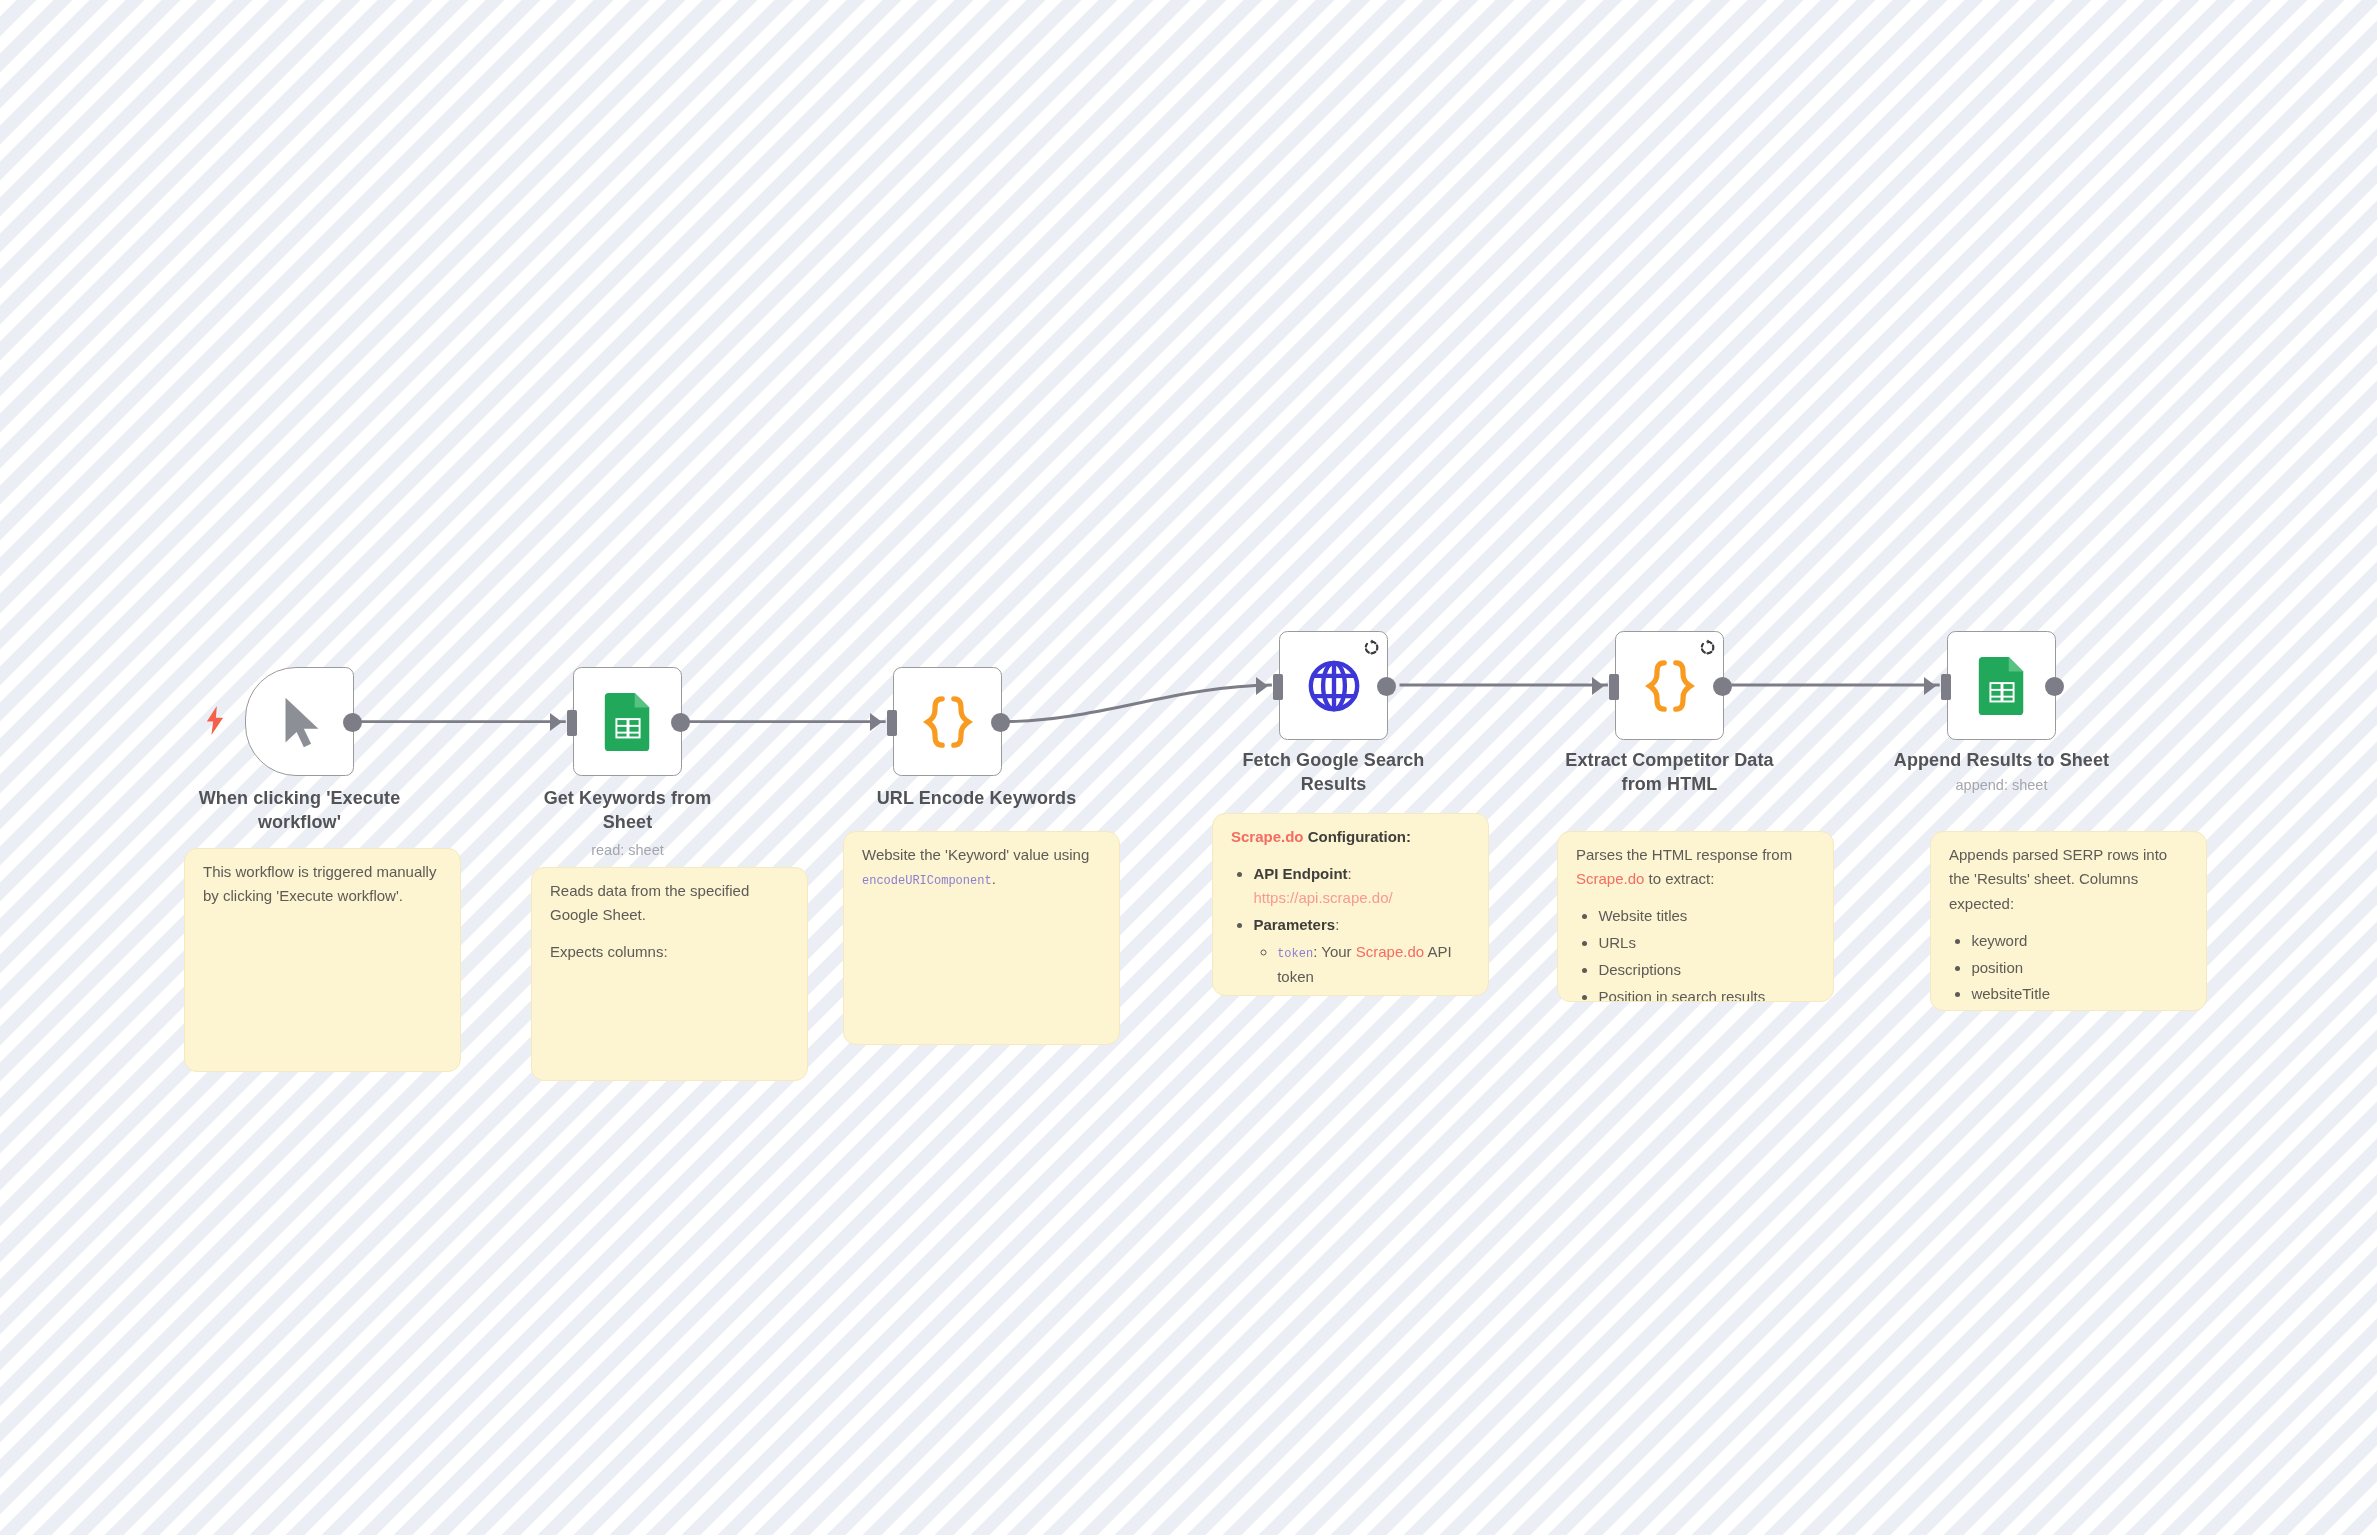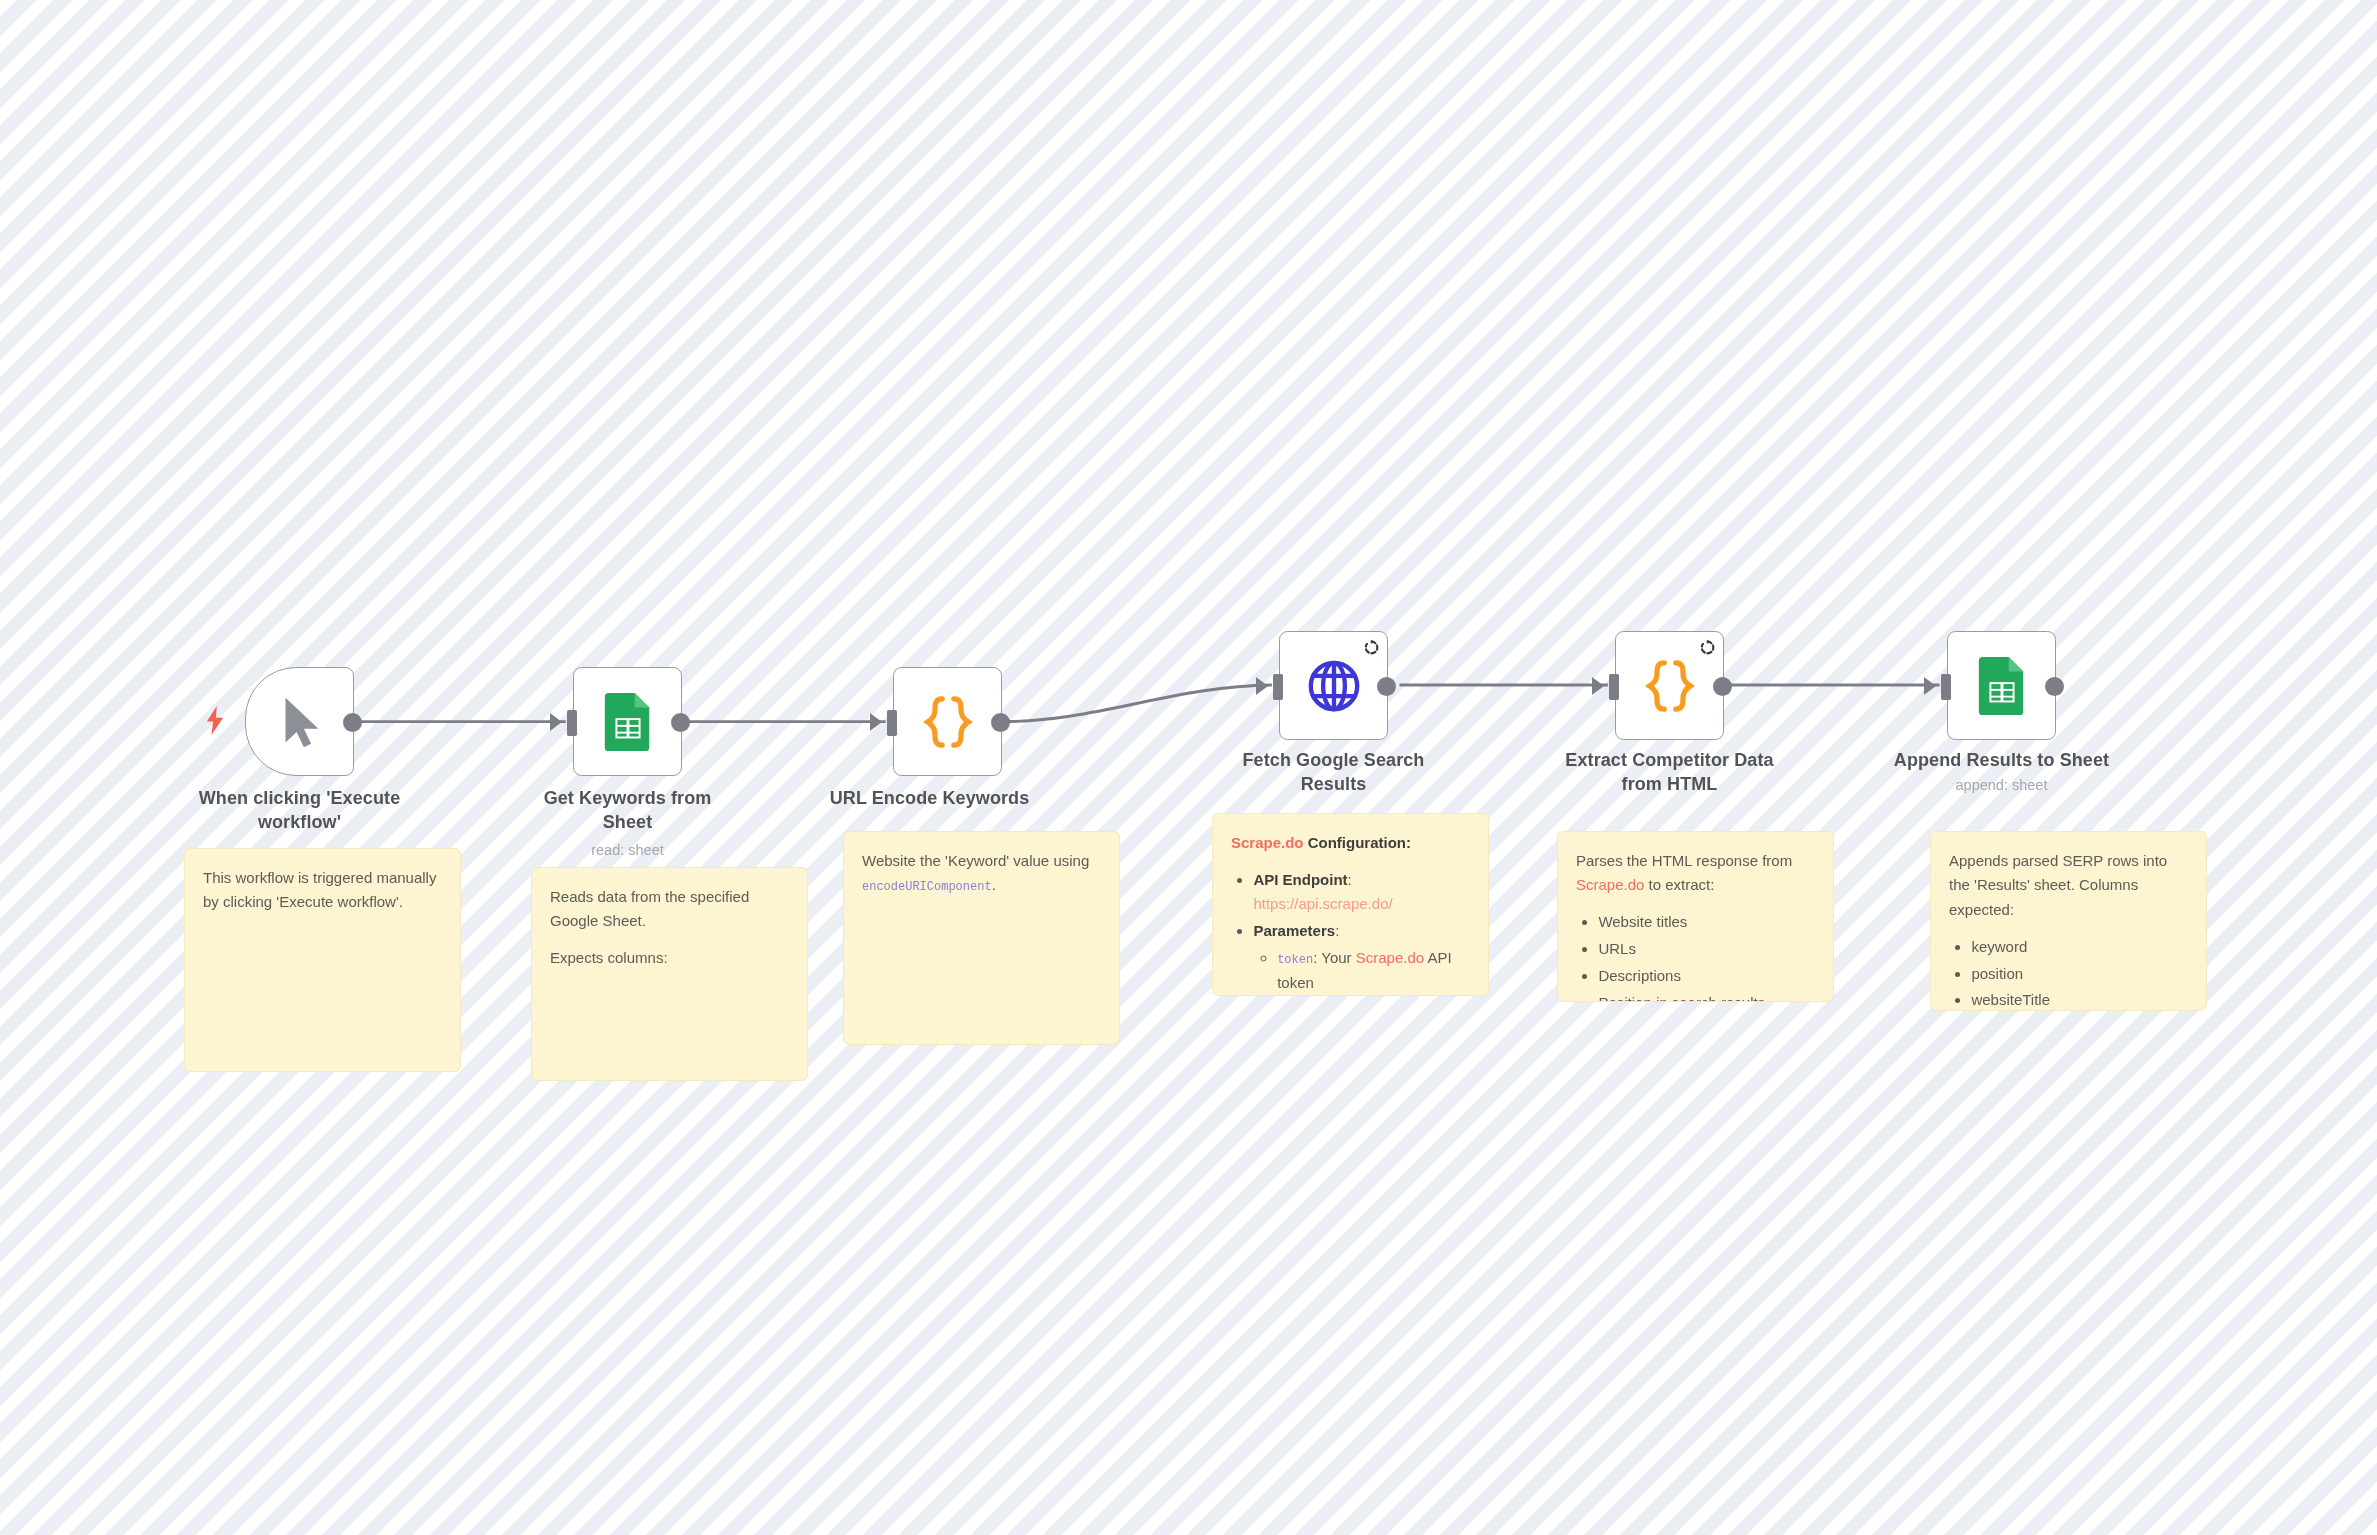--- a/index.html
+++ b/index.html
@@ -105,22 +105,22 @@
     font-weight: 400;
     color: #a4a6ad;
     line-height: 1.3;
   }
 
   
   .sticky {
     position: absolute;
     background: #fdf4d2;
     border: 0.9px solid #f4e9c0;
-    border-radius: 6px;
-    padding: 17px 18px 19px 18px;
+    border-radius: 13px;
+    padding: 11px 18px 19px 18px;
     font-size: 15px;
     line-height: 1.62;
     color: #5d5b56;
     overflow: hidden;
   }
   .sticky p { margin: 0 0 12.8px 0; }
   .sticky p:last-child { margin-bottom: 0; }
   .sticky ul {
     margin: 0 0 0 3.4px;
     padding-left: 19px;
@@ -195,21 +195,21 @@
 
   <div class="node" style="left:893px; top:667px;">
     <svg class="node-icon" viewBox="0 0 40 40">
       <path d="M16 4 C11 4, 11 8, 11 12 C11 16, 9 18, 6 20 C9 22, 11 24, 11 28 C11 32, 11 36, 16 36" stroke="#f89b20" stroke-width="3.6" fill="none" stroke-linecap="round"></path>
       <path d="M24 4 C29 4, 29 8, 29 12 C29 16, 31 18, 34 20 C31 22, 29 24, 29 28 C29 32, 29 36, 24 36" stroke="#f89b20" stroke-width="3.6" fill="none" stroke-linecap="round"></path>
     </svg>
     <div class="in-arrow" style="left:-24px; top:45px;"></div>
     <div class="in-port" style="left:-6.8px; top:42px;"></div>
     <div class="out-dot" style="right:-9.4px; top:45px;"></div>
   </div>
-  <div class="node-label" style="left:819px; top:787px; width:221px;">URL Encode Keywords</div>
+  <div class="node-label" style="left:866px; top:787px; width:221px;">URL Encode Keywords</div>
 
   <div class="node" style="left:1279px; top:631px;">
     <svg class="node-icon" viewBox="0 0 40 40">
       <circle cx="20" cy="20" r="16" stroke="#3c37d6" stroke-width="3" fill="none"></circle>
       <ellipse cx="20" cy="20" rx="7.5" ry="16" stroke="#3c37d6" stroke-width="3" fill="none"></ellipse>
       <line x1="4.5" y1="13" x2="35.5" y2="13" stroke="#3c37d6" stroke-width="3"></line>
       <line x1="4.5" y1="27" x2="35.5" y2="27" stroke="#3c37d6" stroke-width="3"></line>
       <line x1="20" y1="4" x2="20" y2="36" stroke="#3c37d6" stroke-width="3"></line>
     </svg>
     <div class="retry-badge">

